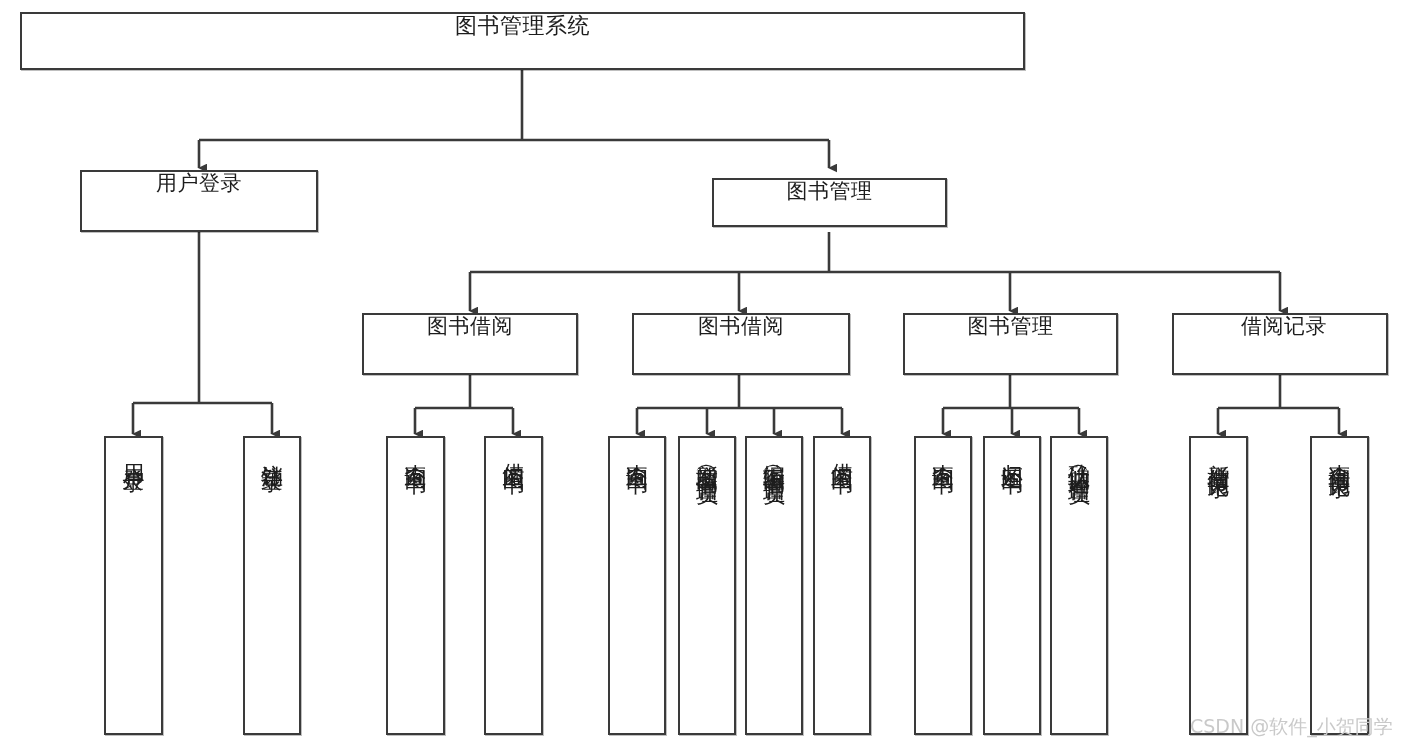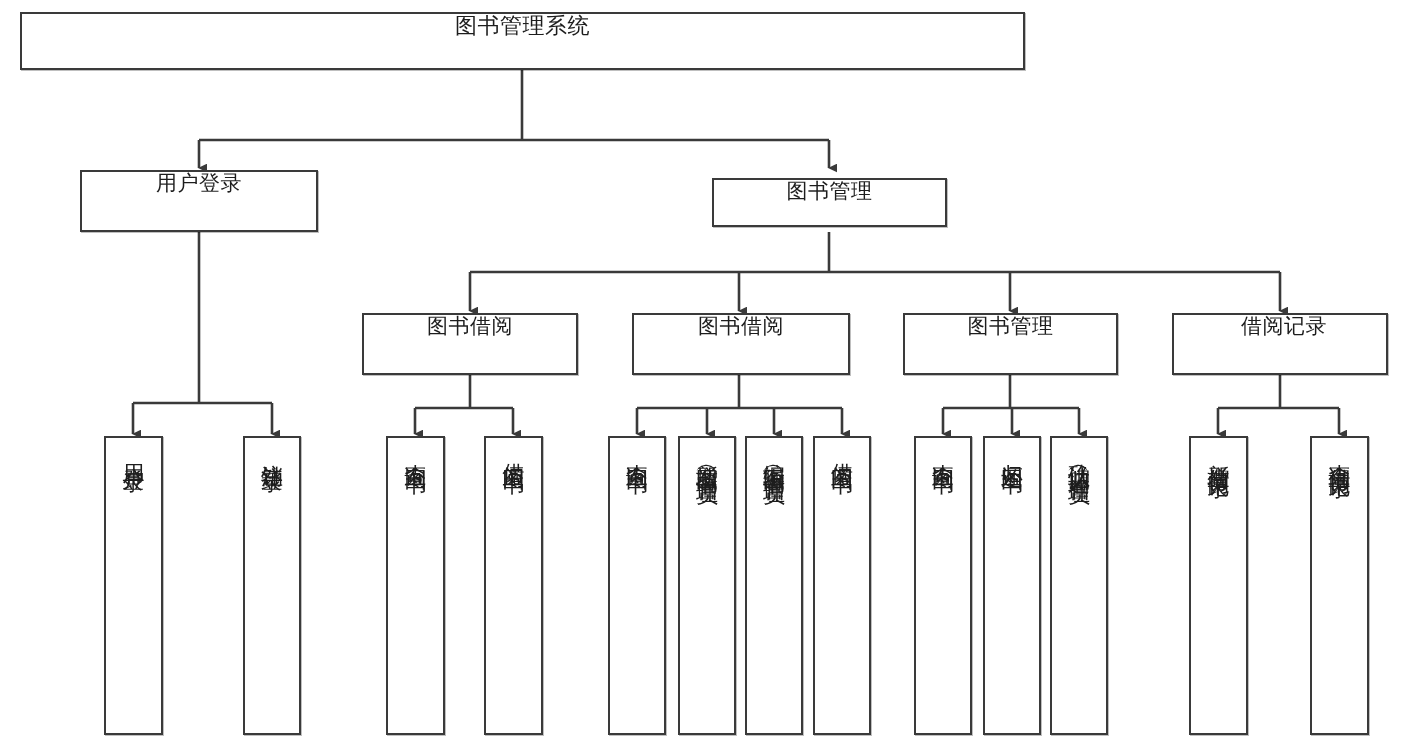--- a/index.html
+++ b/index.html
@@ -176,14 +176,15 @@
         <span class="node-label">确认归还（管理员）</span>
       </div>
       <div class="node-box vertical level-4" style="left: 1189px; top: 436px; width: 59px; height: 299px;">
         <span class="node-label">新增借阅记录</span>
       </div>
       <div class="node-box vertical level-4" style="left: 1310px; top: 436px; width: 59px; height: 299px;">
         <span class="node-label">查询借阅记录</span>
       </div>
     </div>
 
+  <div class="watermark" style="left:1190px; top:714px;">CSDN @软件_小贺同学</div>
 
 </div>
 
 </body></html>

